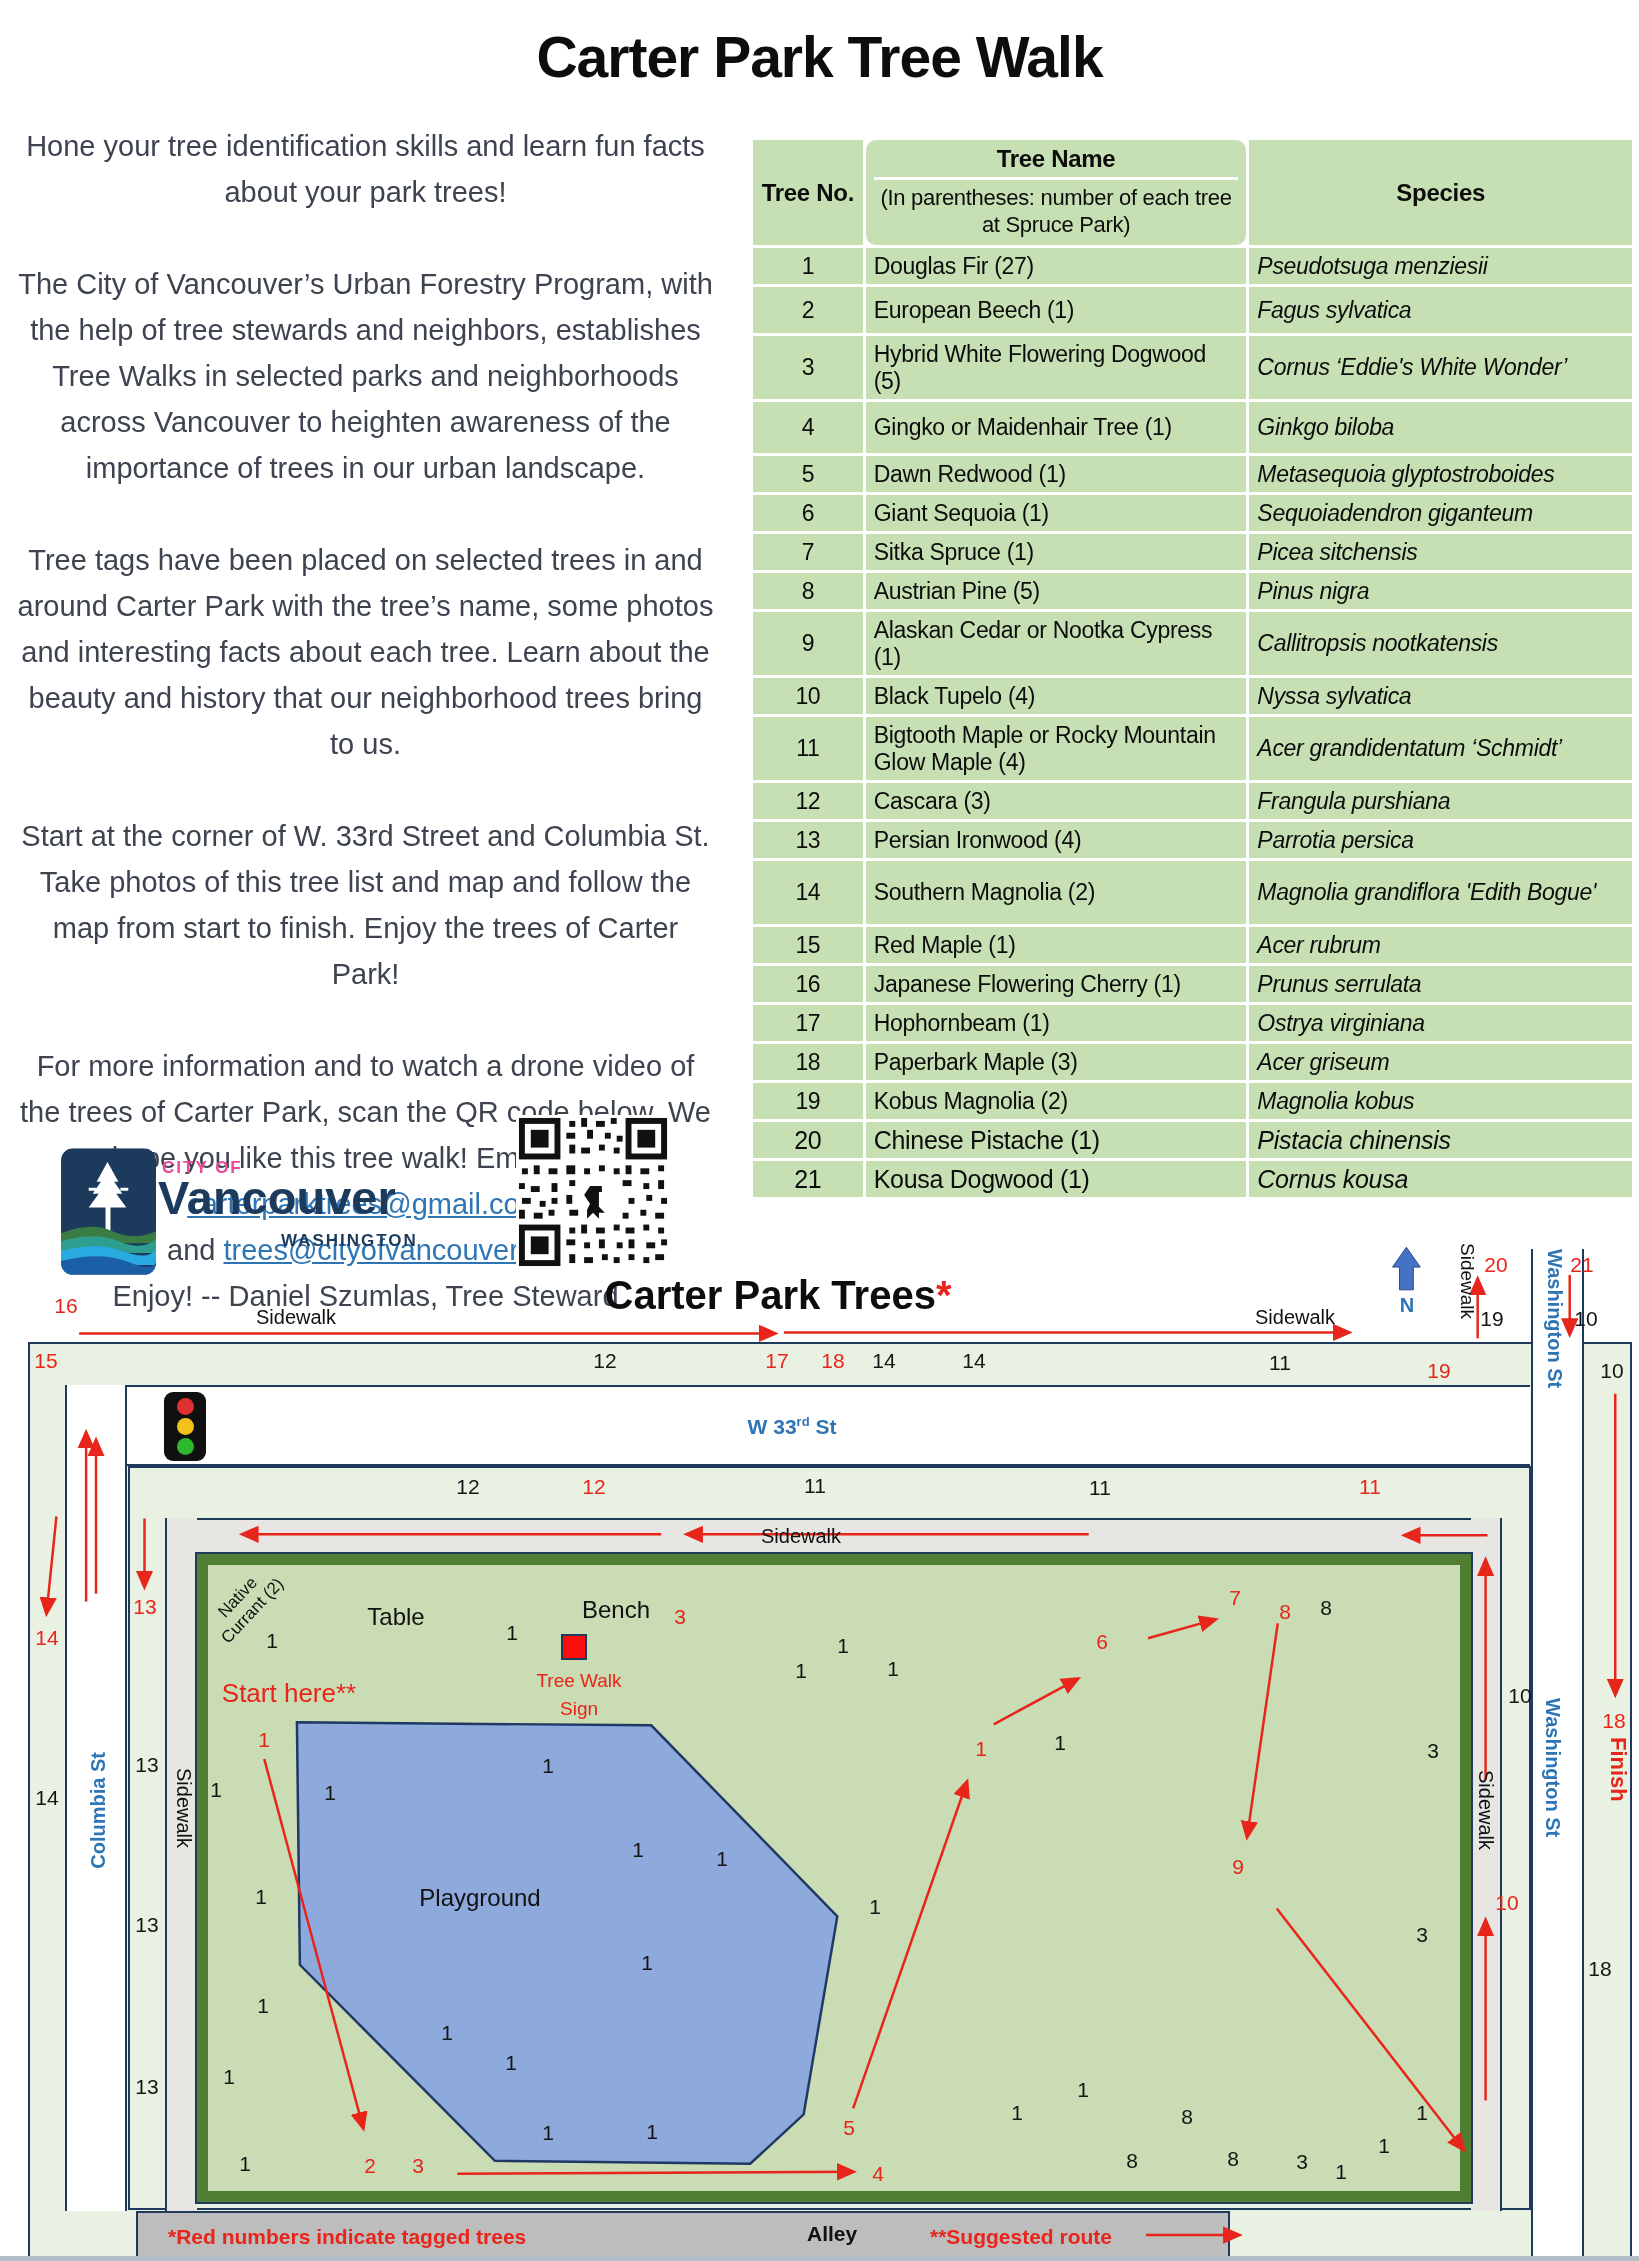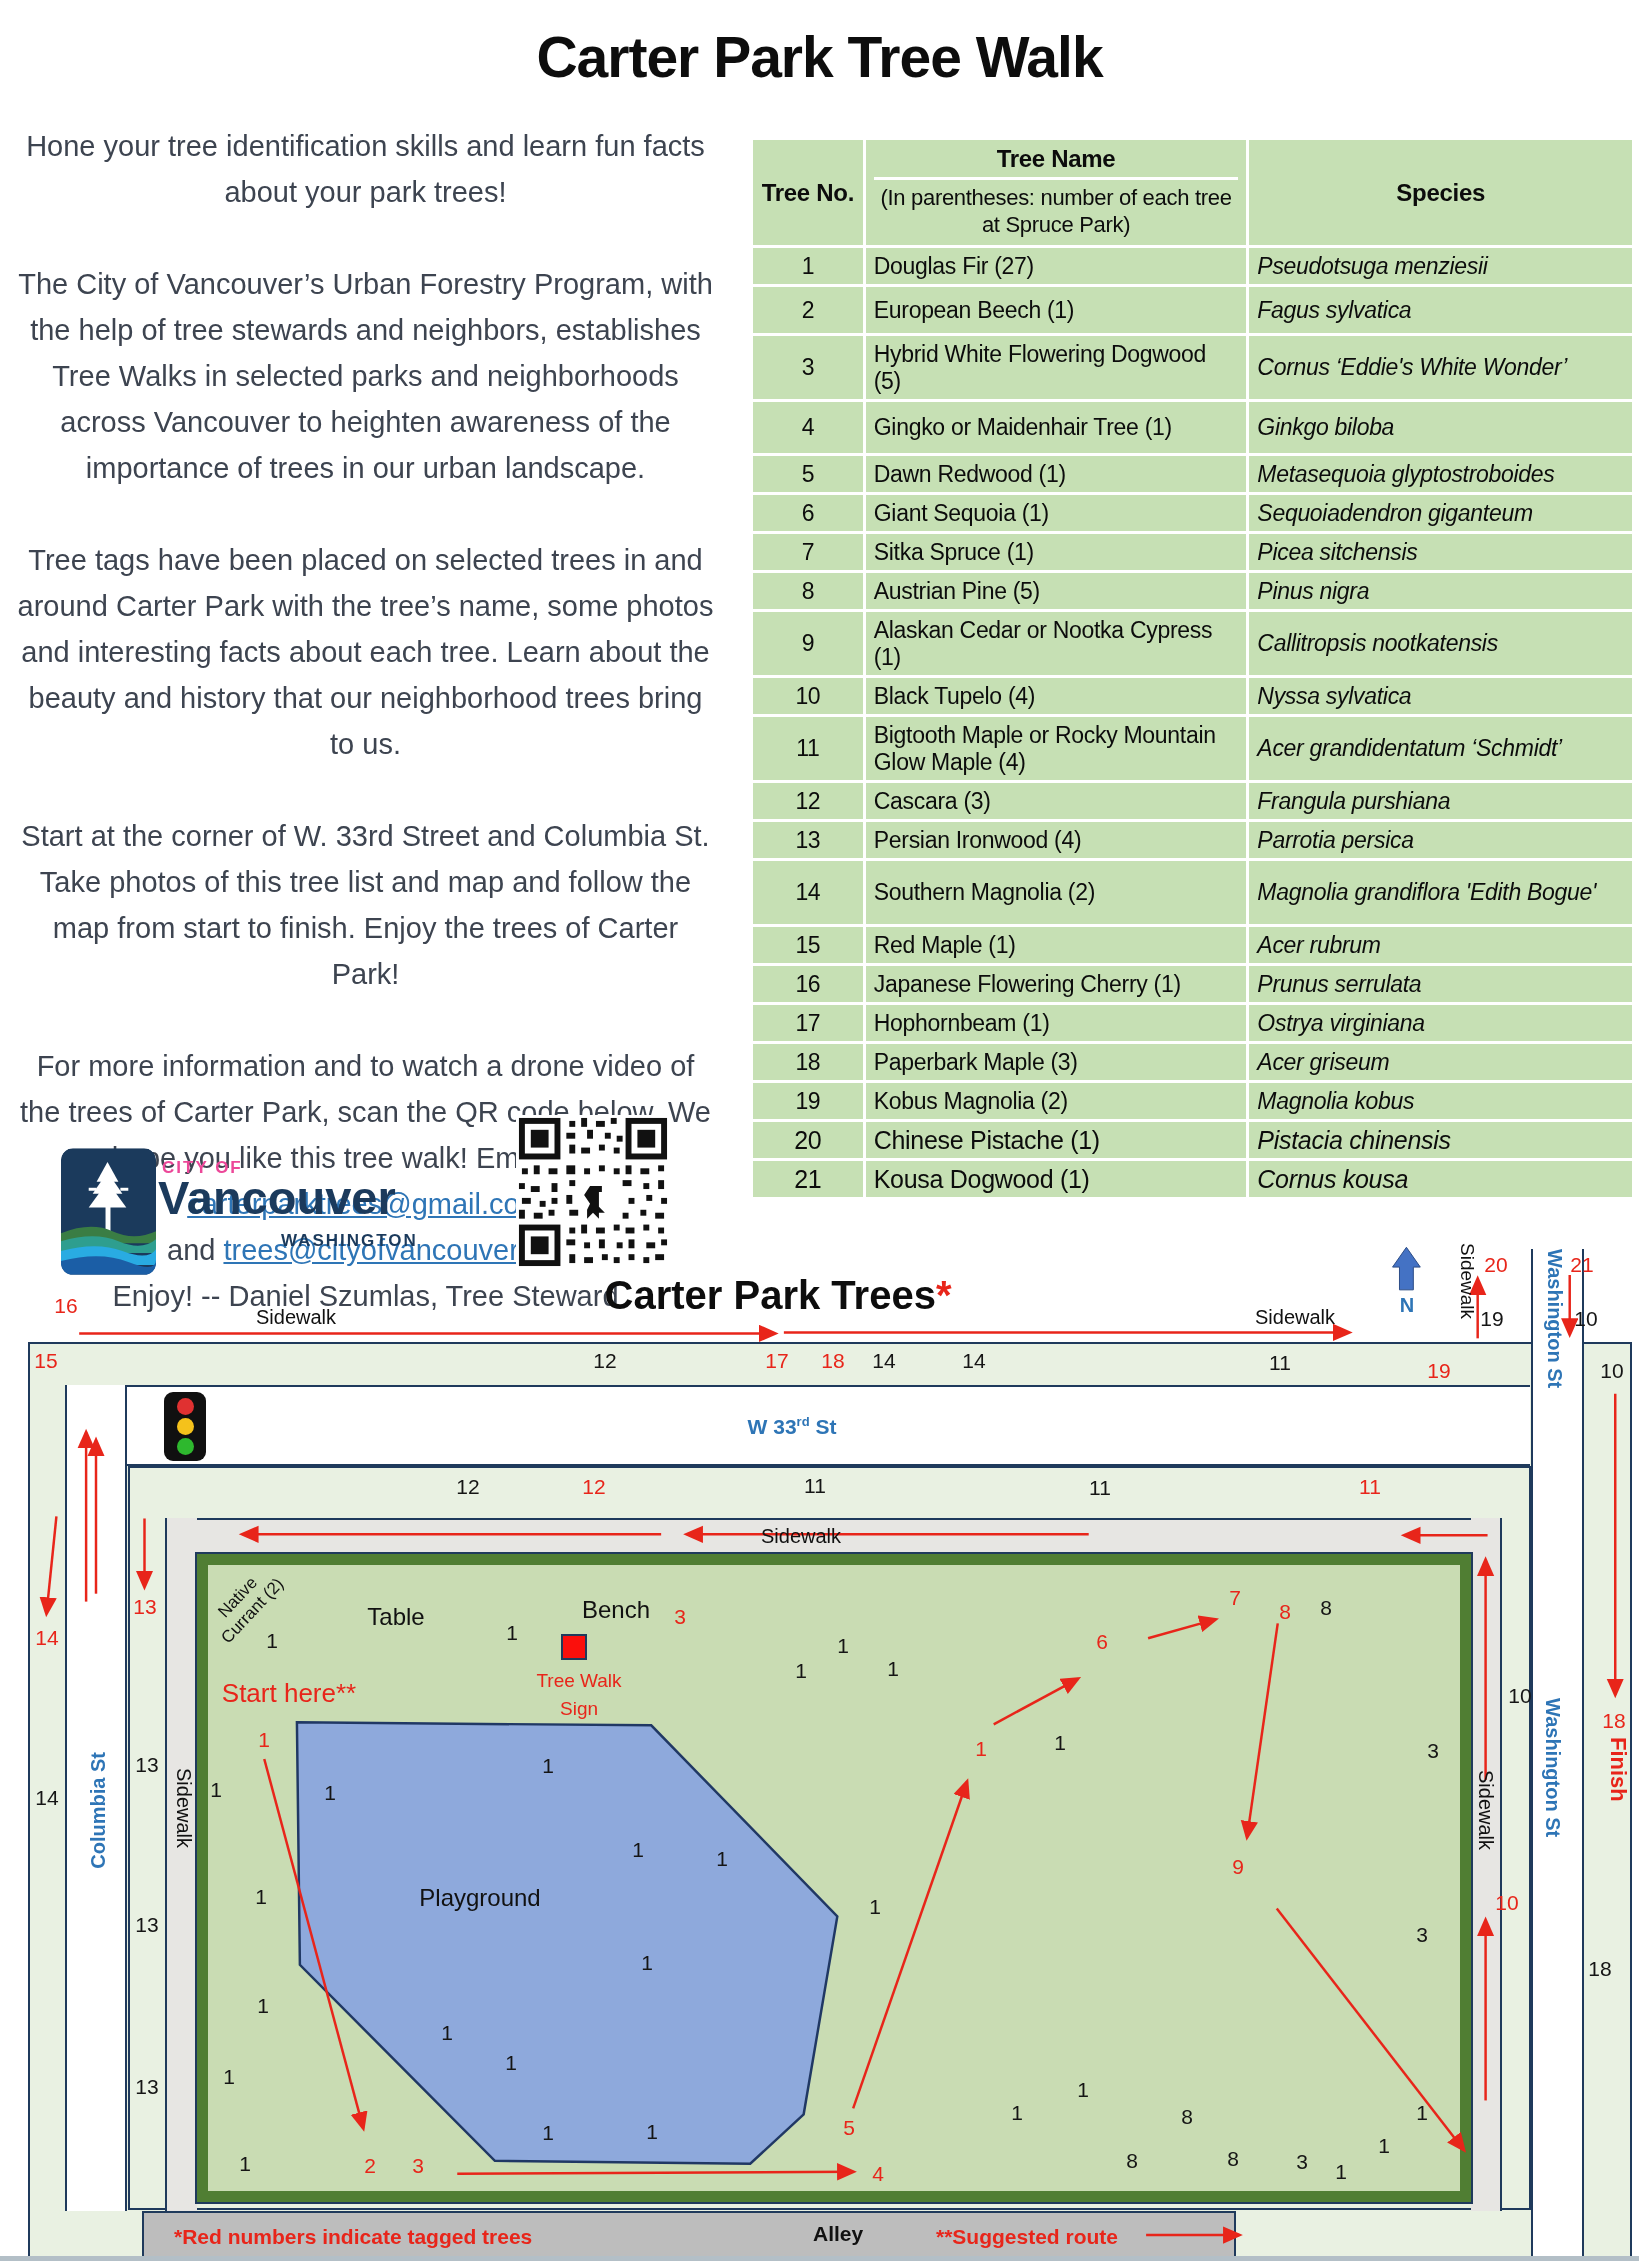--- a/index.html
+++ b/index.html
@@ -18,21 +18,21 @@
       font-size:29px;line-height:46px;color:var(--ink);}
   .intro p{margin-bottom:46px;}
   .intro p.last{margin-bottom:0;}
   a.mail{color:var(--blue);text-decoration:underline;}
   
   table.treetbl{position:absolute;left:750px;top:137px;width:885px;
       border-collapse:separate;border-spacing:3px;font-size:23px;color:#0c0c0c;letter-spacing:-0.3px;}
   table.treetbl th,table.treetbl td{background:var(--tblgreen);padding:1px 8px;vertical-align:middle;}
   table.treetbl th{font-weight:bold;}
   th.no{width:109px;height:105px;font-size:24px;}
-  th.nm{width:378px;}
+  th.nm{width:378px;border-radius:10px;}
   th.sp{width:380px;font-size:24px;}
   .nm-top{font-size:24px;text-align:center;padding:2px 0 4px;}
   .nm-note{background:var(--tblgreen);border-top:3px solid #fff;font-weight:normal;
       text-align:center;font-size:22px;line-height:1.25;padding:4px 2px;}
   td.col-no{text-align:center;width:109px;}
   td.col-name{width:378px;}
   td.col-species{font-style:italic;width:380px;margin-top:14px;}
   tbody tr td{height:36px;}
   tbody tr:nth-child(2) td{height:46px;}
   tbody tr:nth-child(3) td,tbody tr:nth-child(9) td,
@@ -60,21 +60,21 @@
   .g2{position:absolute;left:128px;top:1466px;width:1403px;height:744px;
       background:var(--lgreen);border:2px solid var(--navy);}
   .gray-h{position:absolute;left:165px;top:1518px;width:1337px;height:37px;background:var(--gray);
       border-top:2px solid var(--navy);}
   .gray-vl{position:absolute;left:165px;top:1518px;width:32px;height:693px;background:var(--gray);
       border-left:2px solid var(--navy);}
   .gray-vr{position:absolute;left:1471px;top:1518px;width:31px;height:693px;background:var(--gray);
       border-right:2px solid var(--navy);}
   .park{position:absolute;left:197px;top:1554px;width:1274px;height:648px;background:var(--pgreen);
       border:11px solid var(--dgreen);outline:2px solid var(--navy);}
-  .alleybar{position:absolute;left:142px;top:2211px;width:1094px;height:48px;background:var(--alley);
+  .alleybar{position:absolute;left:136px;top:2211px;width:1094px;height:48px;background:var(--alley);
       border:2px solid var(--navy);z-index:6;}
   .pagebottom{position:absolute;left:0;top:2256px;width:1639px;height:5px;background:#b3bfc7;z-index:12;}
   
   .tlight{position:absolute;left:164px;top:1392px;width:42px;height:69px;background:#101010;
       border-radius:9px;z-index:9;display:flex;flex-direction:column;align-items:center;
       justify-content:space-around;padding:5px 0;}
   .tlight i{width:17px;height:17px;border-radius:50%;display:block;}
   .signsq{position:absolute;left:561px;top:1634px;width:26px;height:26px;background:#fb0f0c;
       border:2px solid var(--navy);z-index:9;}
   .map-title{position:absolute;left:778px;top:1273px;transform:translateX(-50%);z-index:9;

